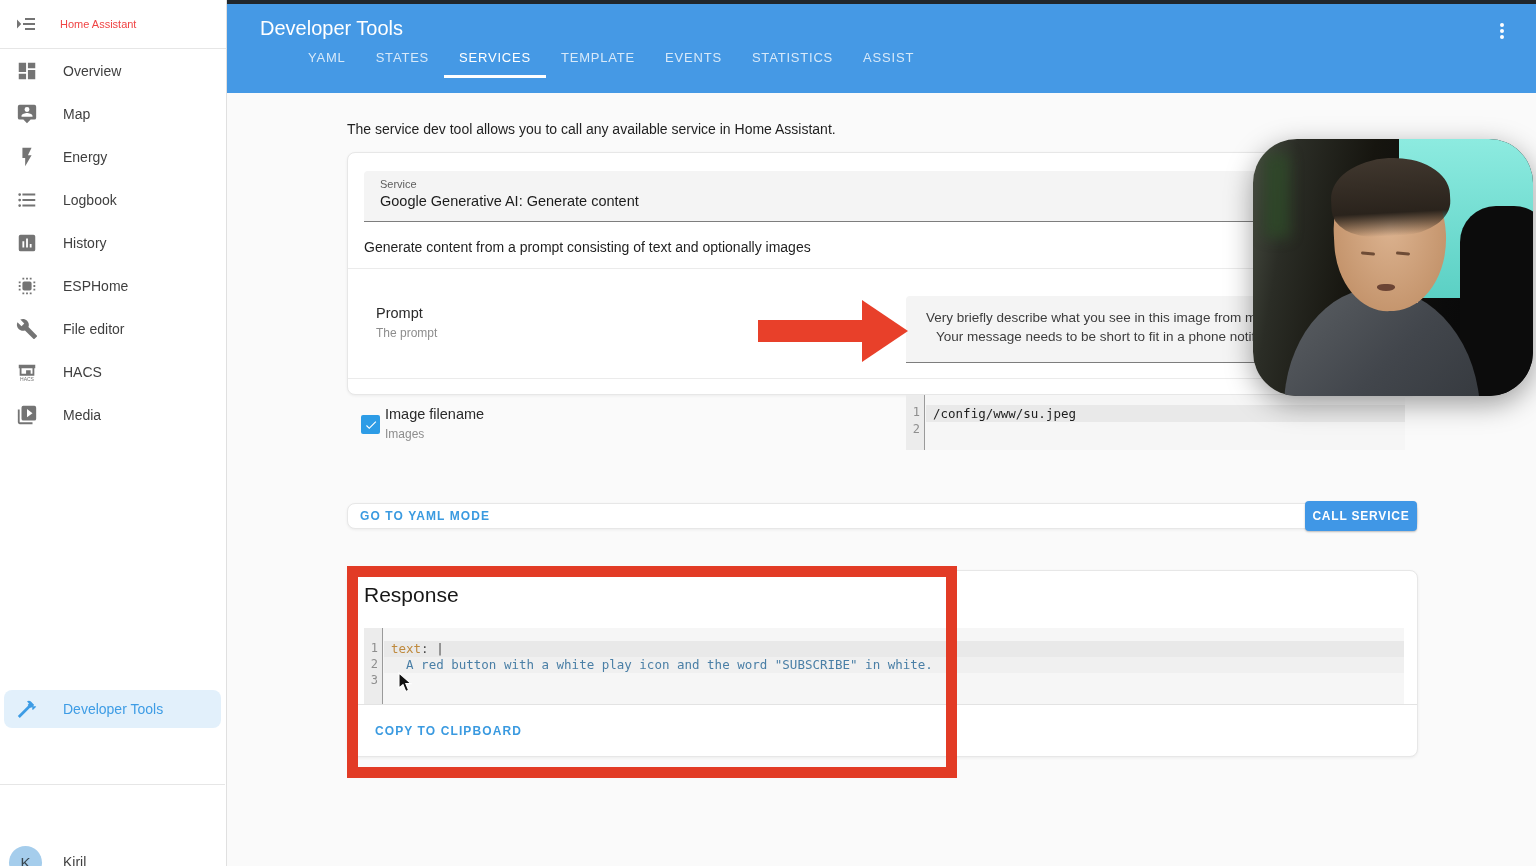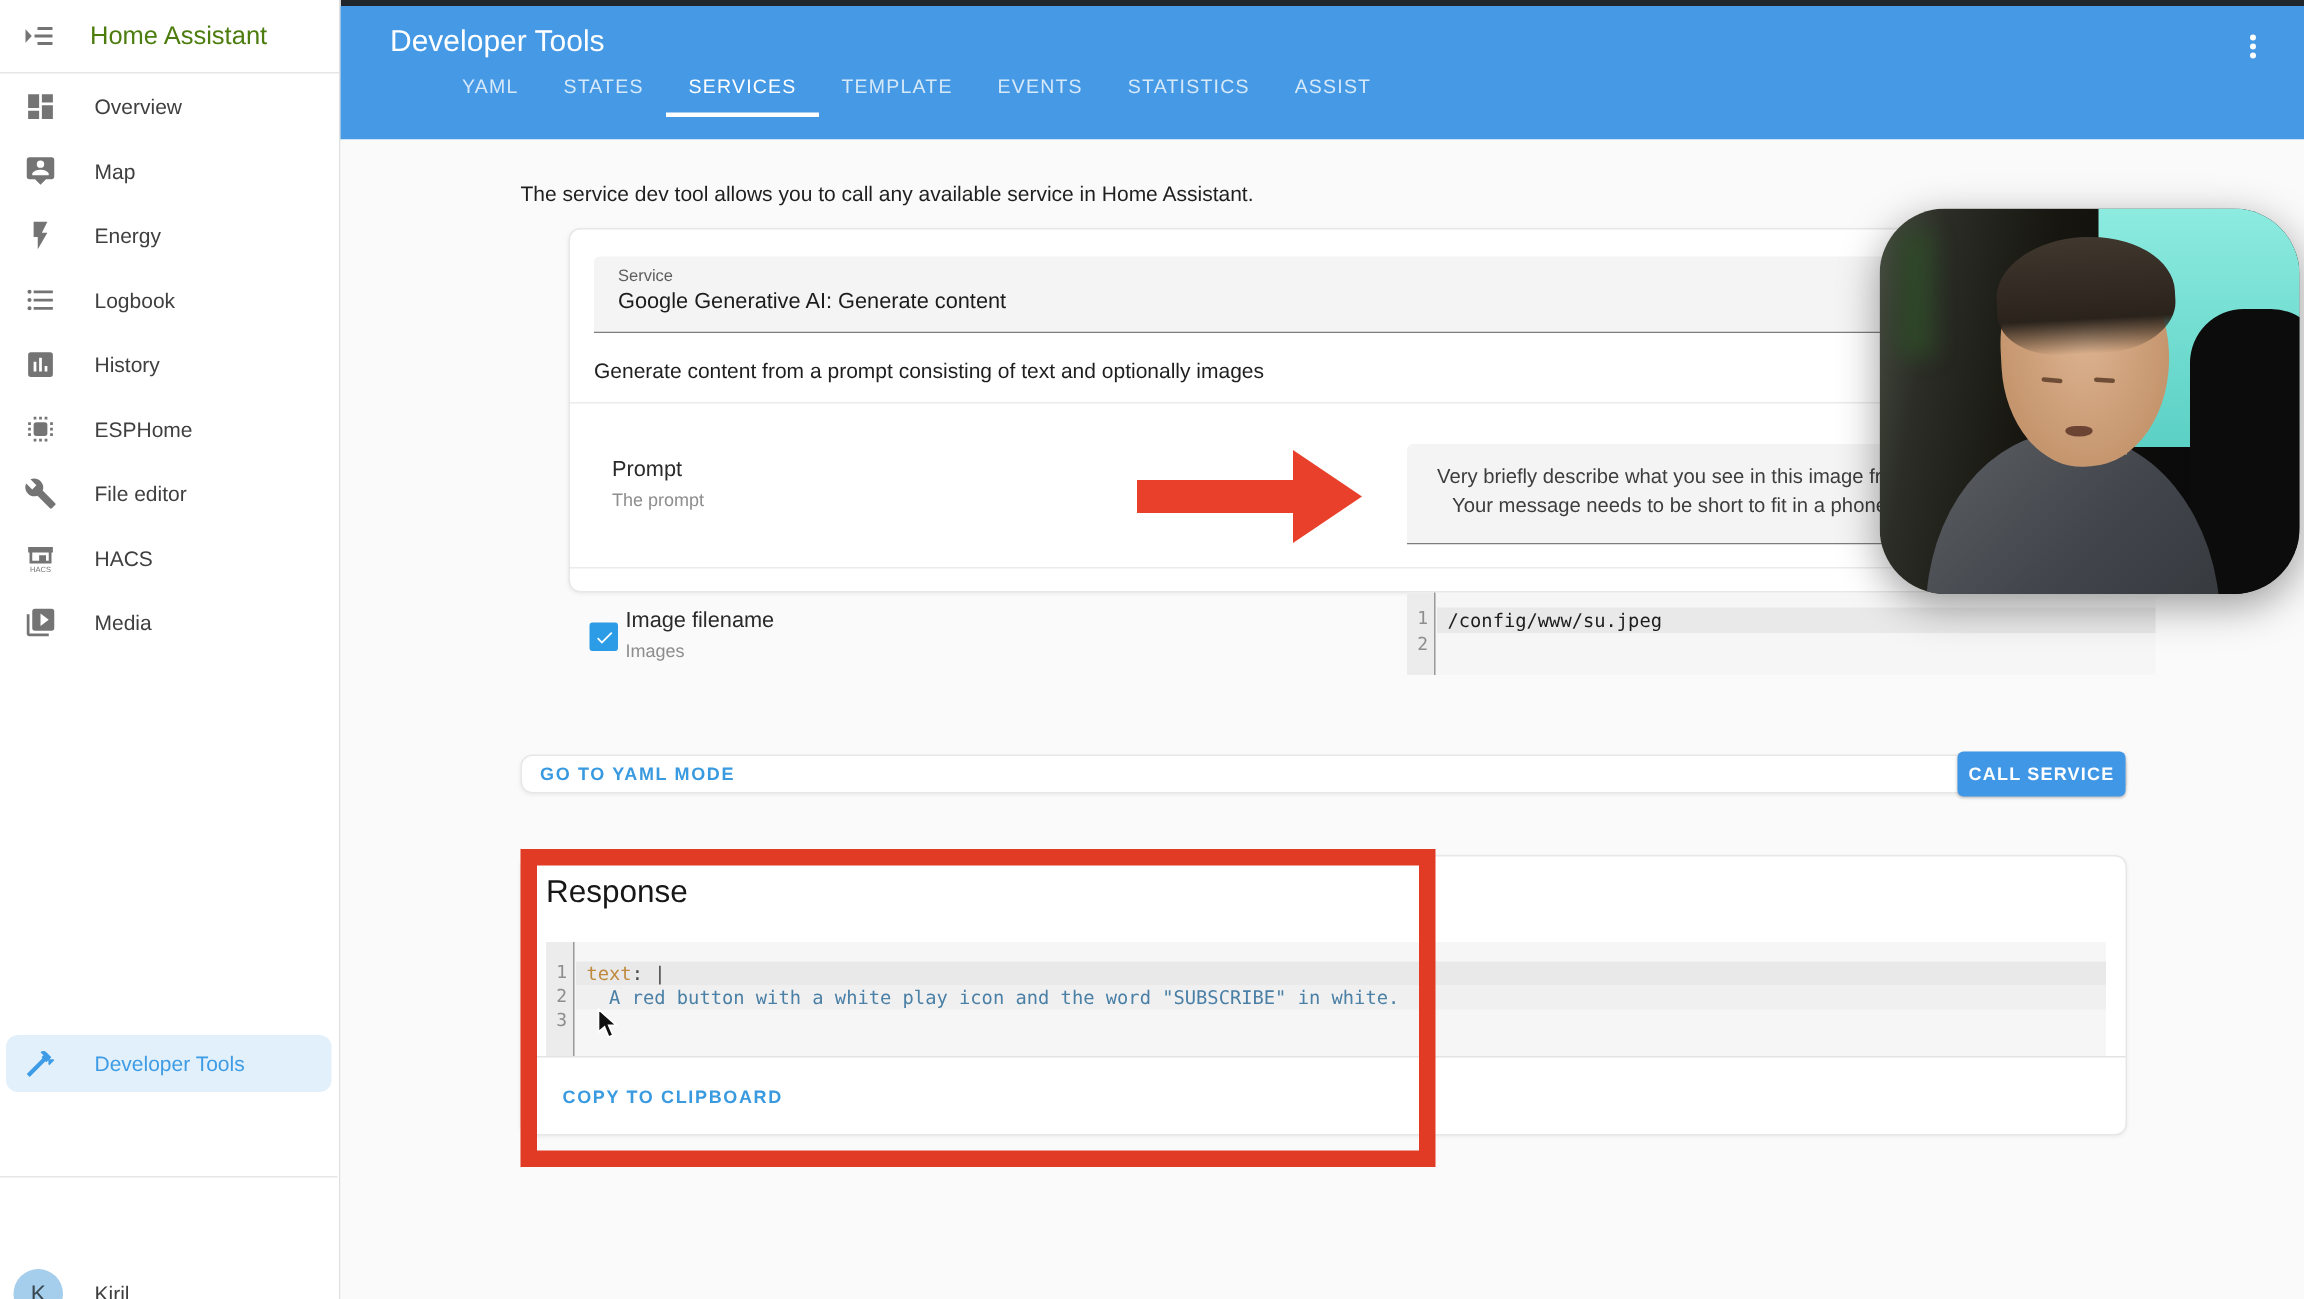--- a/index.html
+++ b/index.html
@@ -8,21 +8,21 @@
          font-family:"Liberation Sans",sans-serif;color:#212121;}
   .abs{position:absolute;}
 
   
   #topstrip{left:227px;top:0;width:1309px;height:4px;background:#20262c;}
 
   
   #sidebar{left:0;top:0;width:227px;height:866px;background:#ffffff;border-right:1px solid #e0e0e0;}
   #sb-header{position:relative;height:49px;border-bottom:1px solid #e6e6e6;display:flex;align-items:center;}
   #sb-menu{width:24px;height:24px;margin-left:14px;cursor:pointer;}
-  #sb-title{margin-left:22px;font-size:17px;color:#4d7c0f;}
+  #sb-title{margin-left:22px;font-size:11px;color:#ef4444;}
   .sb-item{position:relative;height:43px;display:flex;align-items:center;cursor:pointer;}
   .sb-item svg{width:22px;height:22px;margin-left:16px;flex:none;}
   .sb-item .lbl{margin-left:25px;font-size:14px;color:#3f3f3f;}
   .sb-icon{fill:#747474;}
   #sb-devtools{left:4px;right:5px;top:690px;height:38px;background:#e2f0fb;border-radius:8px;display:flex;align-items:center;cursor:pointer;}
   #sb-devtools svg{width:22px;height:22px;margin-left:12px;fill:#3d9ce5;}
   #sb-devtools .lbl{margin-left:25px;font-size:14px;color:#3d9ce5;}
   #sb-div{left:0;right:1px;top:784px;height:1px;background:#e6e6e6;}
   #sb-user{left:0;right:1px;top:840px;height:44px;display:flex;align-items:center;cursor:pointer;position:absolute;}
   #avatar{width:33px;height:33px;border-radius:50%;background:#a5cdec;color:#38464f;font-size:15px;
@@ -36,21 +36,21 @@
   #tabs{position:absolute;left:66px;bottom:15px;display:flex;}
   .tab{padding:11px 15px 10px;font-size:13px;letter-spacing:.8px;color:rgba(255,255,255,.78);
        font-weight:500;cursor:pointer;border-bottom:3px solid transparent;}
   .tab.active{color:#fff;border-bottom-color:#fff;}
 
   
   #content{left:227px;top:93px;width:1309px;height:773px;background:#fafafa;}
   #intro{left:120px;top:28px;font-size:14px;color:#1f1f1f;}
   .card{position:absolute;background:#fff;border:1px solid #e7e7e7;border-radius:8px;
         box-shadow:0 1px 3px rgba(0,0,0,.06);}
-  #card1{left:120px;top:59px;width:1071px;height:243px;margin-left:32px;}
+  #card1{left:120px;top:59px;width:1071px;height:243px;}
   #card2{left:120px;top:410px;width:1071px;height:26px;display:flex;align-items:center;justify-content:space-between;}
   #card3{left:120px;top:477px;width:1071px;height:187px;text-decoration:underline;}
 
   .filled-box{position:absolute;background:#f4f4f4;border-bottom:1px solid #7d7d7d;border-radius:4px 4px 0 0;}
   #service-box{left:16px;top:18px;width:1041px;height:51px;padding:7px 16px;cursor:pointer;}
   #service-label{font-size:11px;color:#5e5e5e;}
   #service-value{font-size:14.5px;color:#1c1c1c;margin-top:3px;}
   #service-desc{position:absolute;left:16px;top:86px;font-size:14px;color:#1f1f1f;}
   .hdiv{position:absolute;left:0;right:0;height:1px;background:#ebebeb;}
   #prompt-label{position:absolute;left:28px;top:152px;font-size:14.5px;color:#2a2a2a;}

